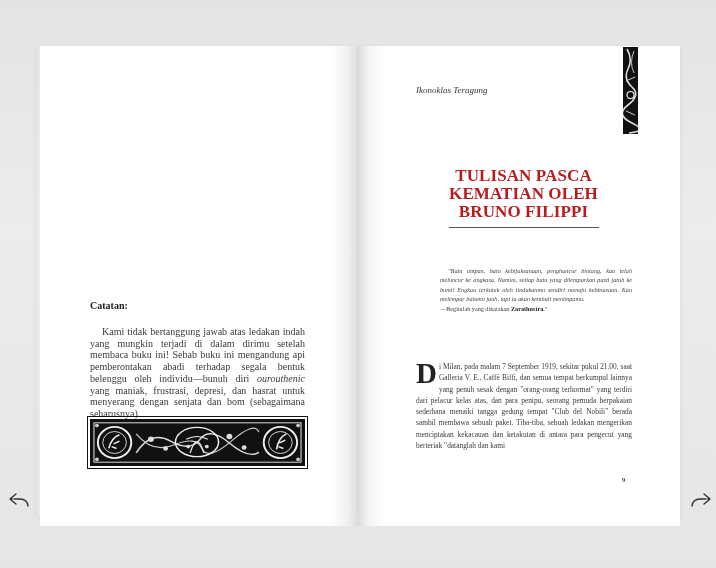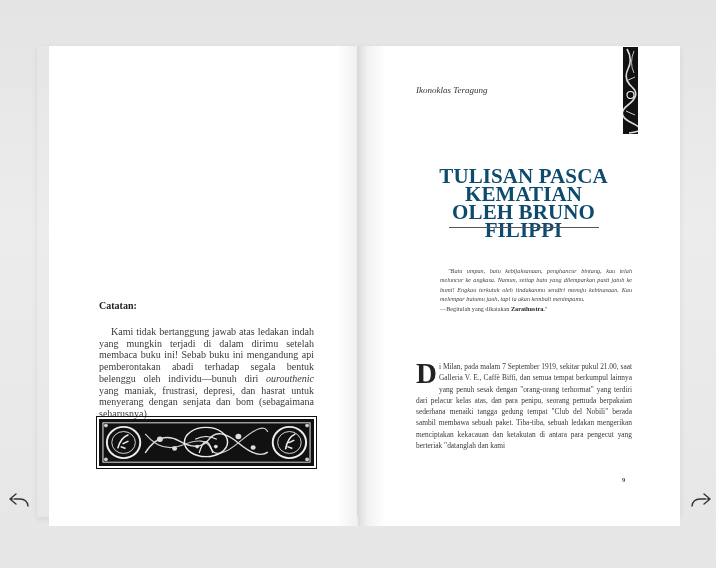--- a/index.html
+++ b/index.html
@@ -15,21 +15,21 @@
     position: absolute;
     left: 37px; top: 46px;
     width: 643px; height: 471px;
     box-shadow: 0 2px 6px rgba(0,0,0,0.08);
   }
   .page {
     position: absolute; top: 0; height: 480px;
     background: #ffffff;
     overflow: hidden;
   }
-  .page-left { left: 12px; width: 321px; }
+  .page-left { left: 3px; width: 321px; }
   .page-right { left: 321px; width: 322px; }
   .spine-shadow-left {
     position: absolute; right: 0; top: 0; bottom: 0; width: 32px;
     background: linear-gradient(90deg, rgba(255,255,255,0) 0%, rgba(0,0,0,0.06) 60%, rgba(0,0,0,0.16) 100%);
     pointer-events: none;
   }
   .spine-shadow-right {
     position: absolute; left: 0; top: 0; bottom: 0; width: 28px;
     background: linear-gradient(90deg, rgba(0,0,0,0.14) 0%, rgba(0,0,0,0.05) 35%, rgba(255,255,255,0) 100%);
     pointer-events: none;
@@ -64,21 +64,21 @@
     font-size: 9px; font-style: italic; color: #333;
   }
   .vertical-ornament {
     position: absolute; left: 265px; top: 1px; width: 15px; height: 87px;
     background: #111;
   }
   .vertical-ornament svg { width: 100%; height: 100%; display: block; }
   .chapter-title {
     position: absolute; left: 78px; top: 121px; width: 175px;
     text-align: center;
-    font-size: 21px; line-height: 18px; font-weight: bold; color: #0c4a6e;
+    font-size: 17px; line-height: 18px; font-weight: bold; color: #b91c1c;
     letter-spacing: 0.1px;
   }
   .title-rule {
     position: absolute; left: 91px; top: 181px; width: 150px; height: 1px;
     background: #555;
   }
   .epigraph {
     position: absolute; left: 82px; top: 220px; width: 192px;
     font-size: 6.2px; line-height: 9.4px; color: #444; text-align: justify;
   }

